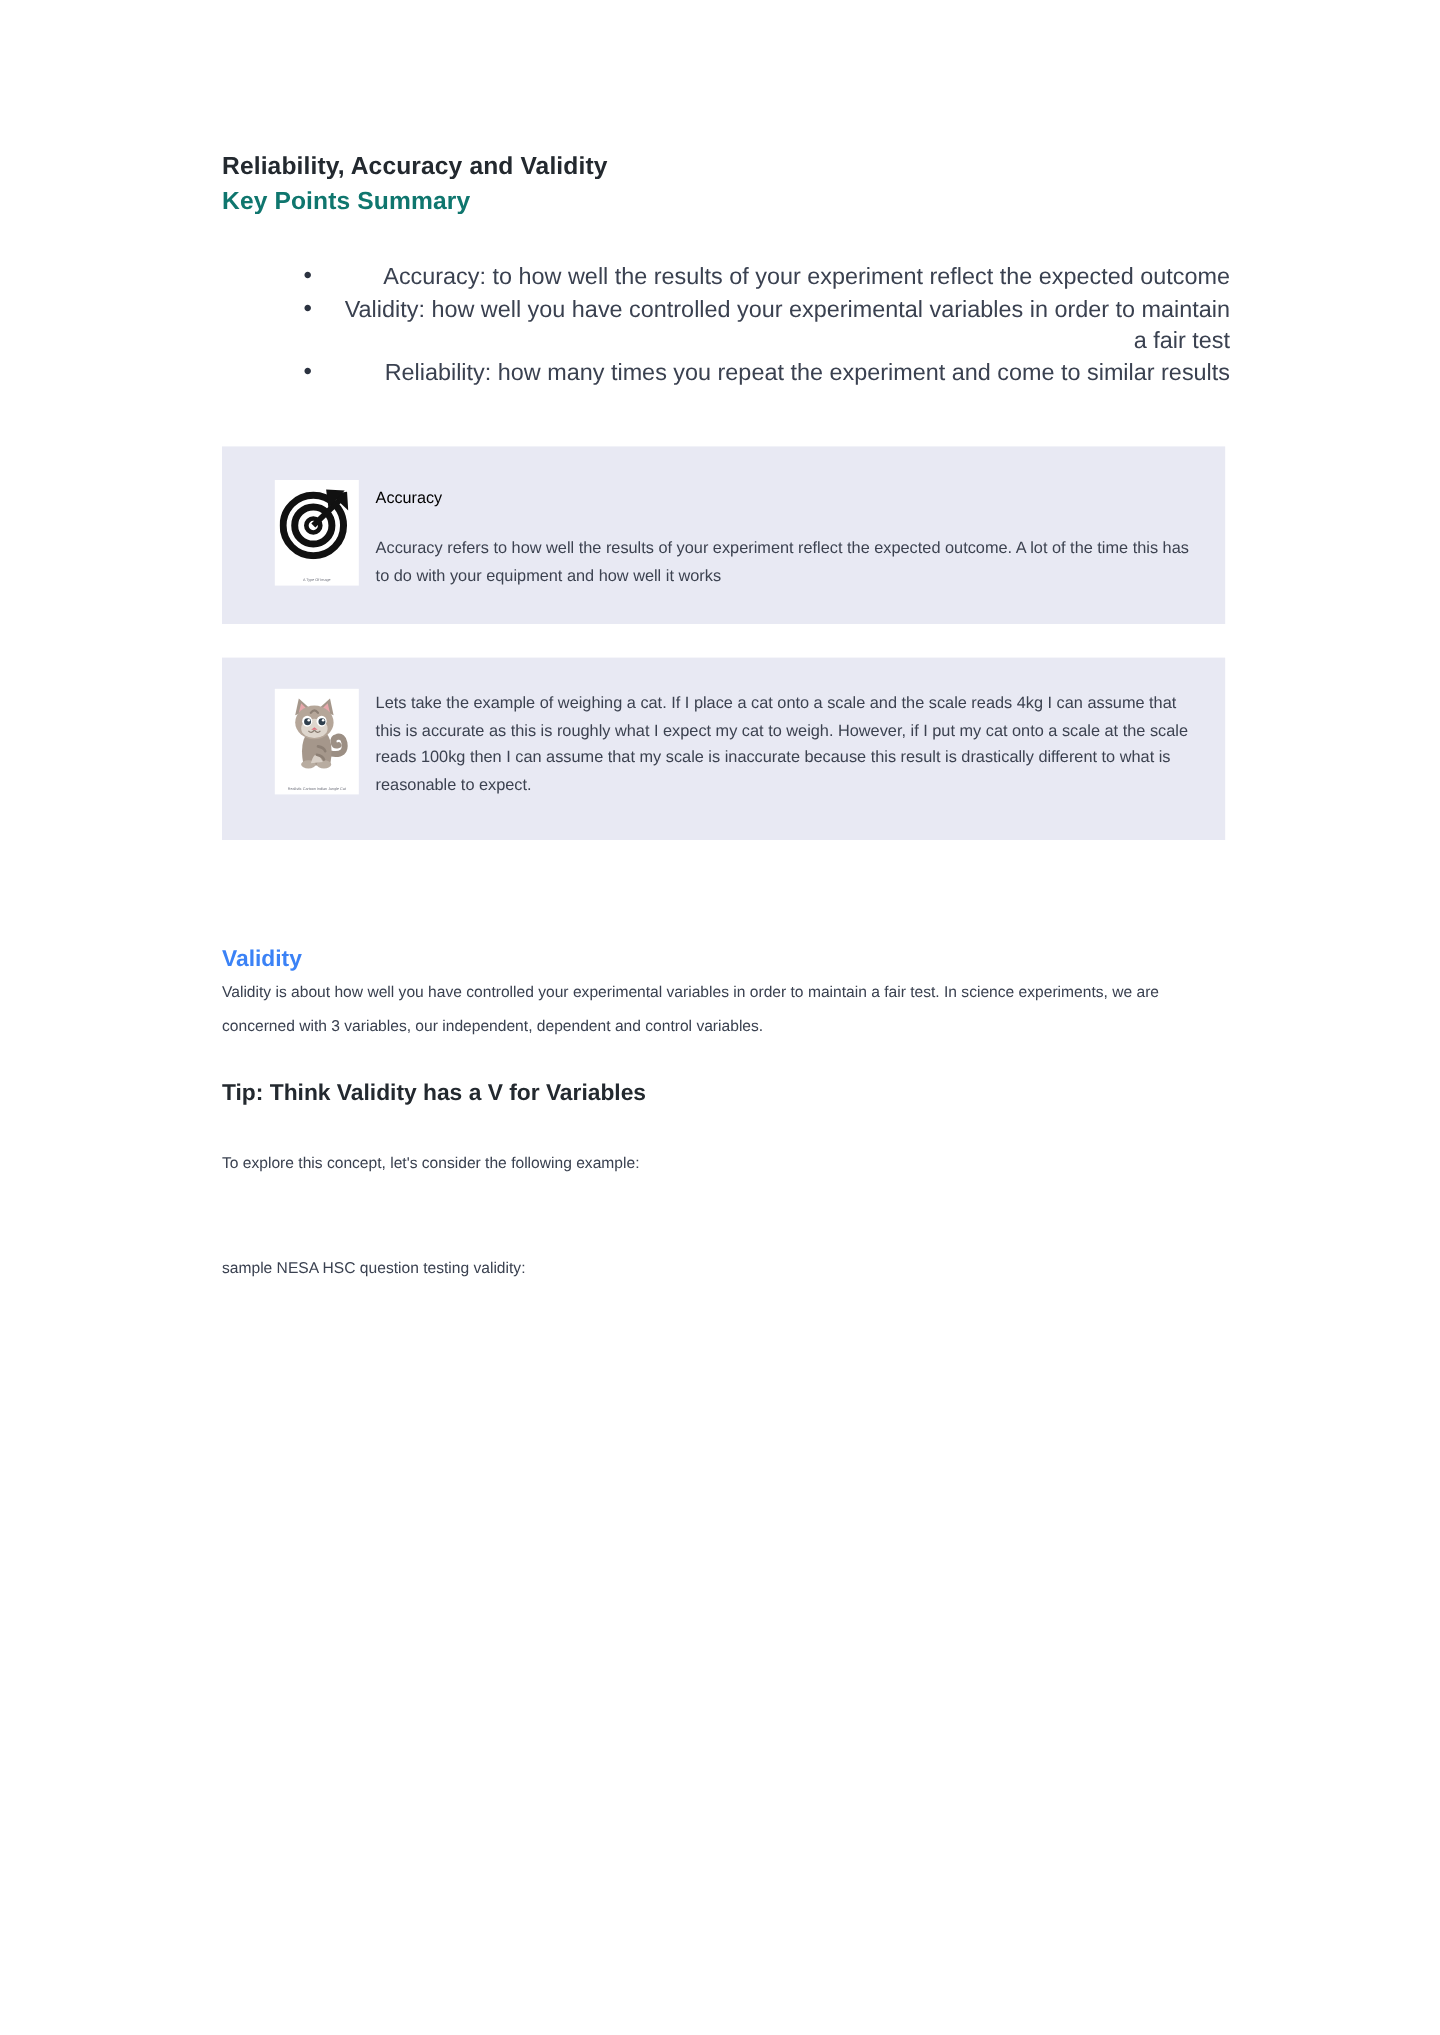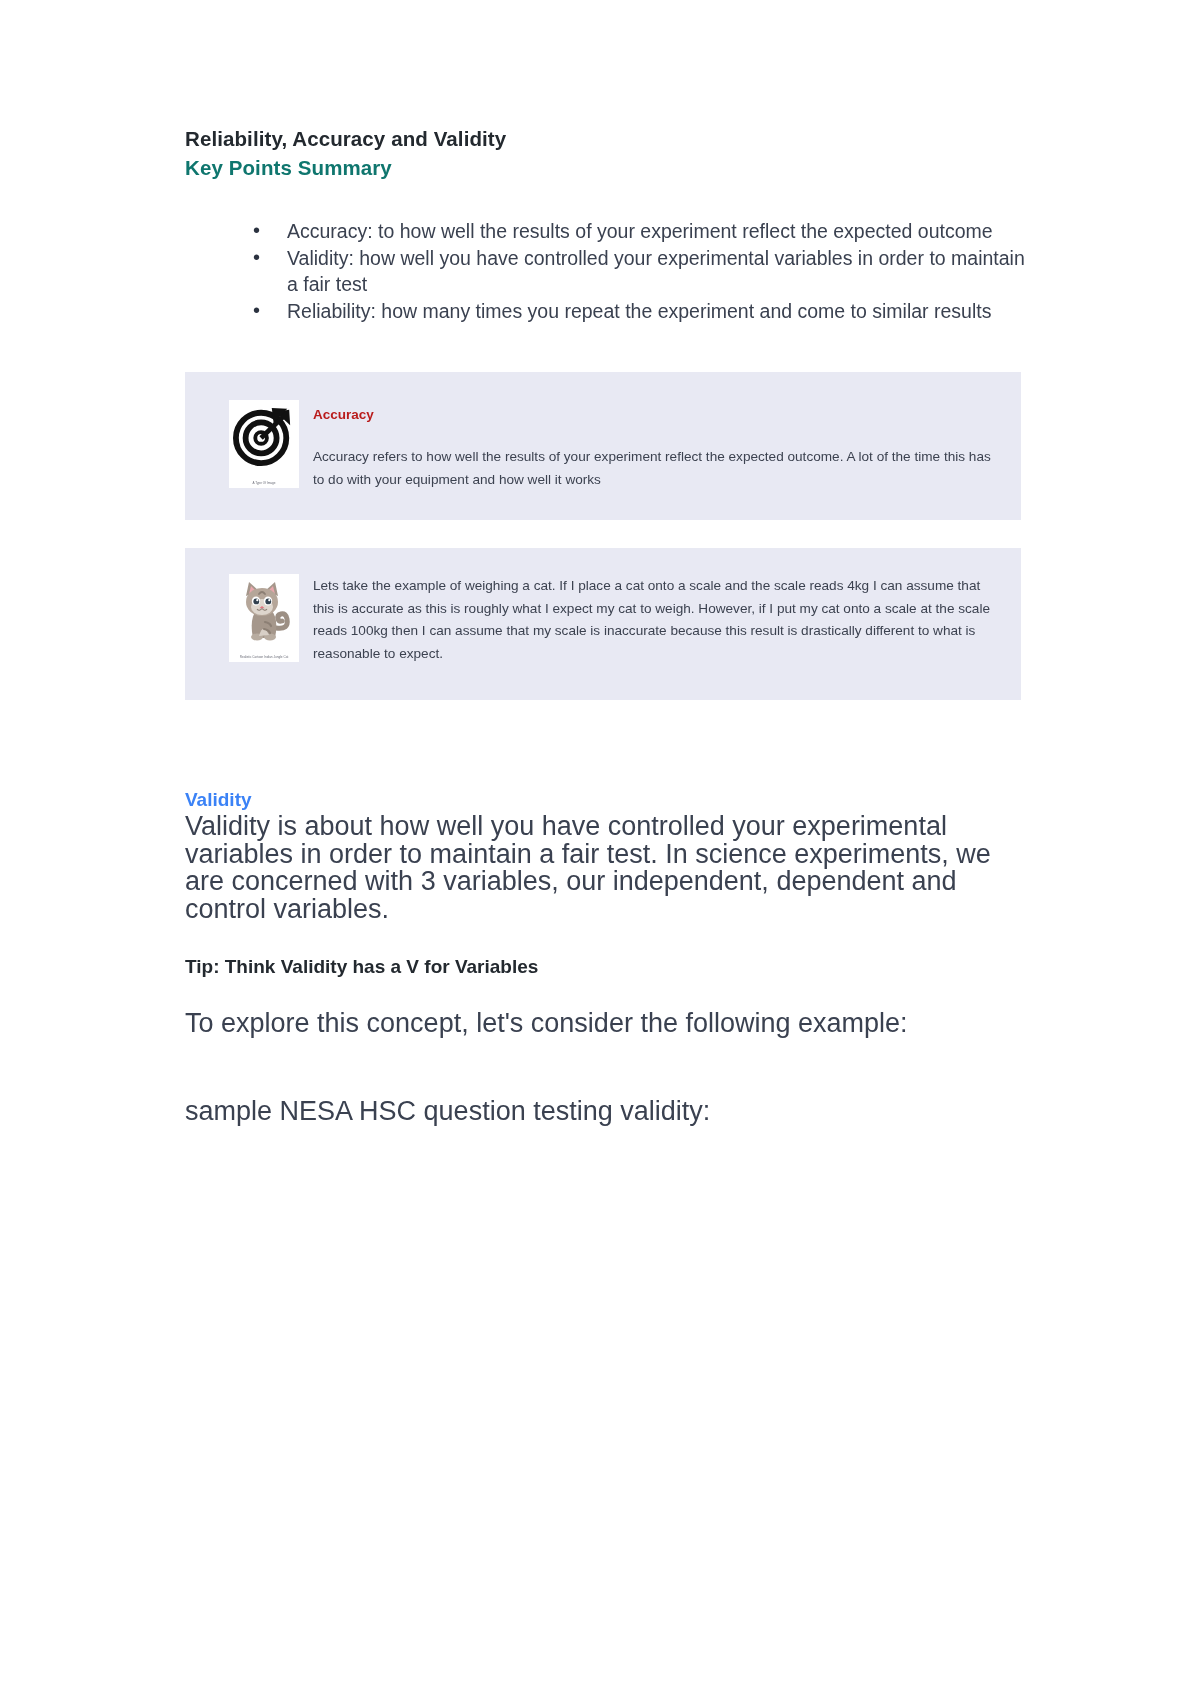--- a/index.html
+++ b/index.html
@@ -52,20 +52,21 @@
     margin: 36px 0 0 0;
     padding: 0 0 0 68px;
   }
   .key-list li {
     position: relative;
     font-size: 19.5px;
     line-height: 26px;
     color: #3a4150;
     margin-bottom: 1px;
     padding-left: 34px;
+    text-align: right;
   }
   .key-list li::before {
     content: "\2022";
     position: absolute;
     left: 0;
     top: -1px;
     font-size: 20px;
     color: #2b3240;
   }
 
@@ -110,22 +111,22 @@
     white-space: nowrap;
     overflow: hidden;
     width: 100%;
   }
   .callout-body {
     flex: 1 1 auto;
     padding-left: 14px;
   }
   .callout-heading {
     font-size: 13.5px;
-    font-weight: bold;
-    color: #b91c1c;
+    font-weight: normal;
+    color: #000000;
     line-height: 18px;
     margin: 6px 0 0 0;
   }
   .callout-text {
     font-size: 13.6px;
     line-height: 22.5px;
     color: #3c4250;
     margin: 22px 0 0 0;
   }
   #callout-cat .callout-text {
@@ -135,21 +136,21 @@
   
   .section-gap { height: 86px; }
   .section-heading {
     font-size: 19px;
     font-weight: bold;
     color: #3b82f6;
     line-height: 27px;
     margin: 0;
   }
   .body-para {
-    font-size: 27px;
+    font-size: 13px;
     line-height: 27.5px;
     color: #3a4150;
     margin: 0;
   }
   .para-spacer { height: 30px; }
   .tip-heading {
     font-size: 19px;
     font-weight: bold;
     color: #23292f;
     line-height: 27px;

